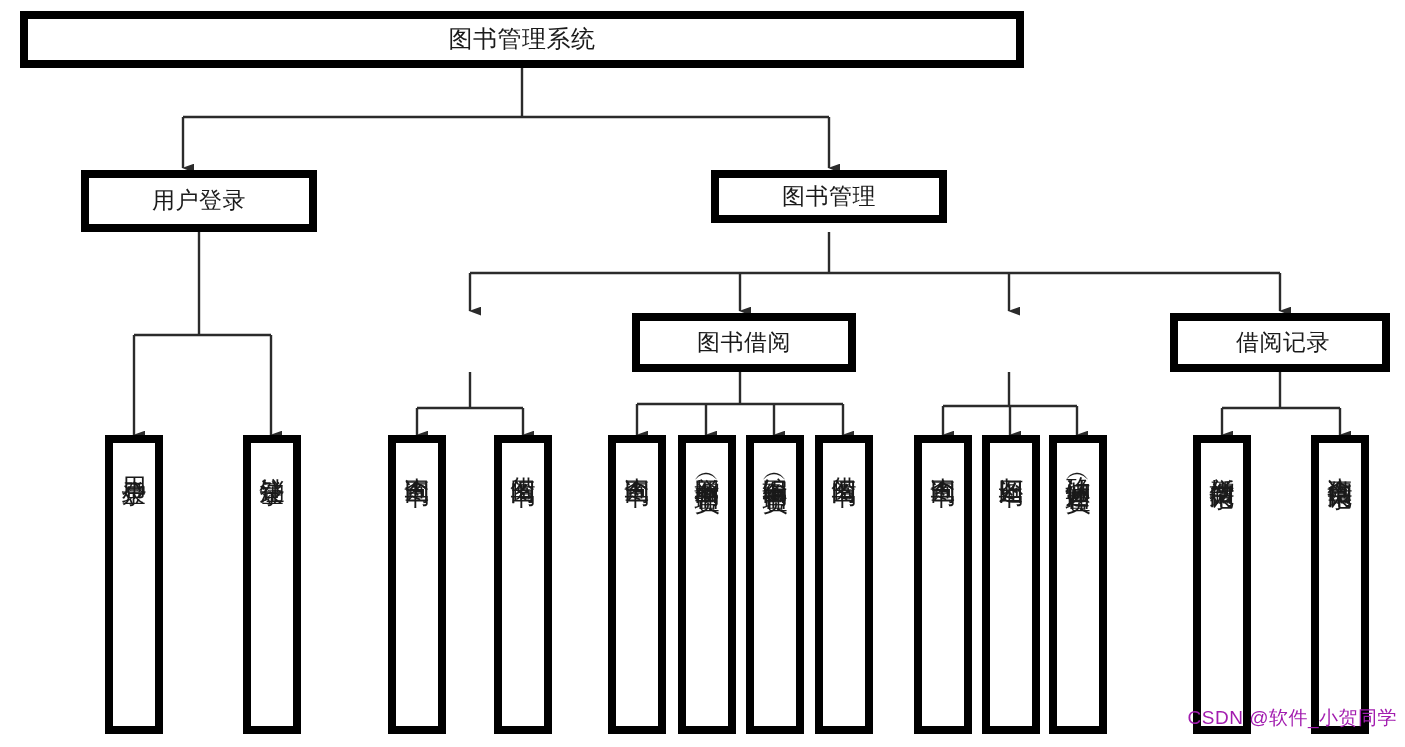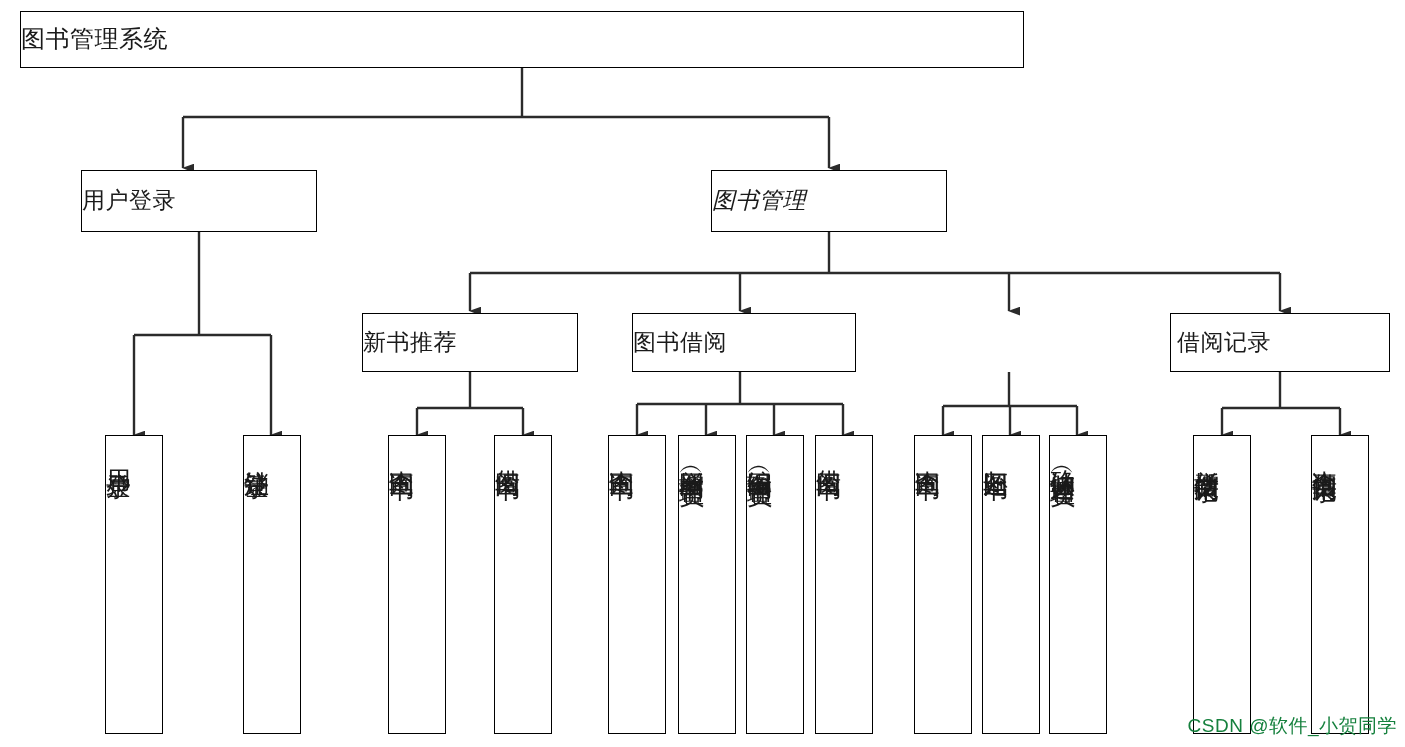--- a/index.html
+++ b/index.html
@@ -23,24 +23,24 @@
     left: 0;
     top: 0;
     width: 1405px;
     height: 747px;
     pointer-events: none;
   }
   .node {
     position: absolute;
     box-sizing: border-box;
     background: #ffffff;
-    border: 1px solid #000000;
+    border: 8px solid #000000;
     display: flex;
     align-items: center;
-    justify-content: flex-start;
+    justify-content: center;
     color: #1a1a1a;
   }
   .node .label {
     display: block;
     text-align: center;
     line-height: 1.12;
     letter-spacing: 0.5px;
     white-space: nowrap;
   }
   
@@ -59,23 +59,23 @@
     writing-mode: vertical-rl;
     text-orientation: upright;
     font-size: 25px;
     line-height: 1.0;
     letter-spacing: 2px;
     white-space: nowrap;
   }
   .watermark {
     position: absolute;
     right: 8px;
-    bottom: 8px;
+    bottom: 16px;
     font-size: 19px;
-    color: #15803d;
+    color: #a21caf;
     letter-spacing: 0.5px;
     white-space: nowrap;
     font-family: "Liberation Sans", "DejaVu Sans", sans-serif;
   }
 </style>
 </head>
 <body>
 
 <div id="diagram-root">
 
@@ -133,27 +133,24 @@
   </svg>
 
   <div class="node horiz root" style="left:20px; top:11px; width:1004px; height:57px;">
     <span class="label">图书管理系统</span>
   </div>
 
   <div class="node horiz" style="left:81px; top:170px; width:236px; height:62px;">
     <span class="label">用户登录</span>
   </div>
 
-  <div class="node horiz" style="left:711px; top:170px; width:236px; height:62px;font-style:italic;">
+  <div class="node horiz" style="left:711px; top:170px; width:236px; height:53px;">
     <span class="label">图书管理</span>
   </div>
 
-  <div class="node horiz" style="left:362px; top:313px; width:216px; height:59px;">
-    <span class="label">新书推荐</span>
-  </div>
 
   <div class="node horiz" style="left:632px; top:313px; width:224px; height:59px;">
     <span class="label">图书借阅</span>
   </div>
 
 
   <div class="node horiz" style="left:1170px; top:313px; width:220px; height:59px;padding-left:6px;">
     <span class="label">借阅记录</span>
   </div>
 

